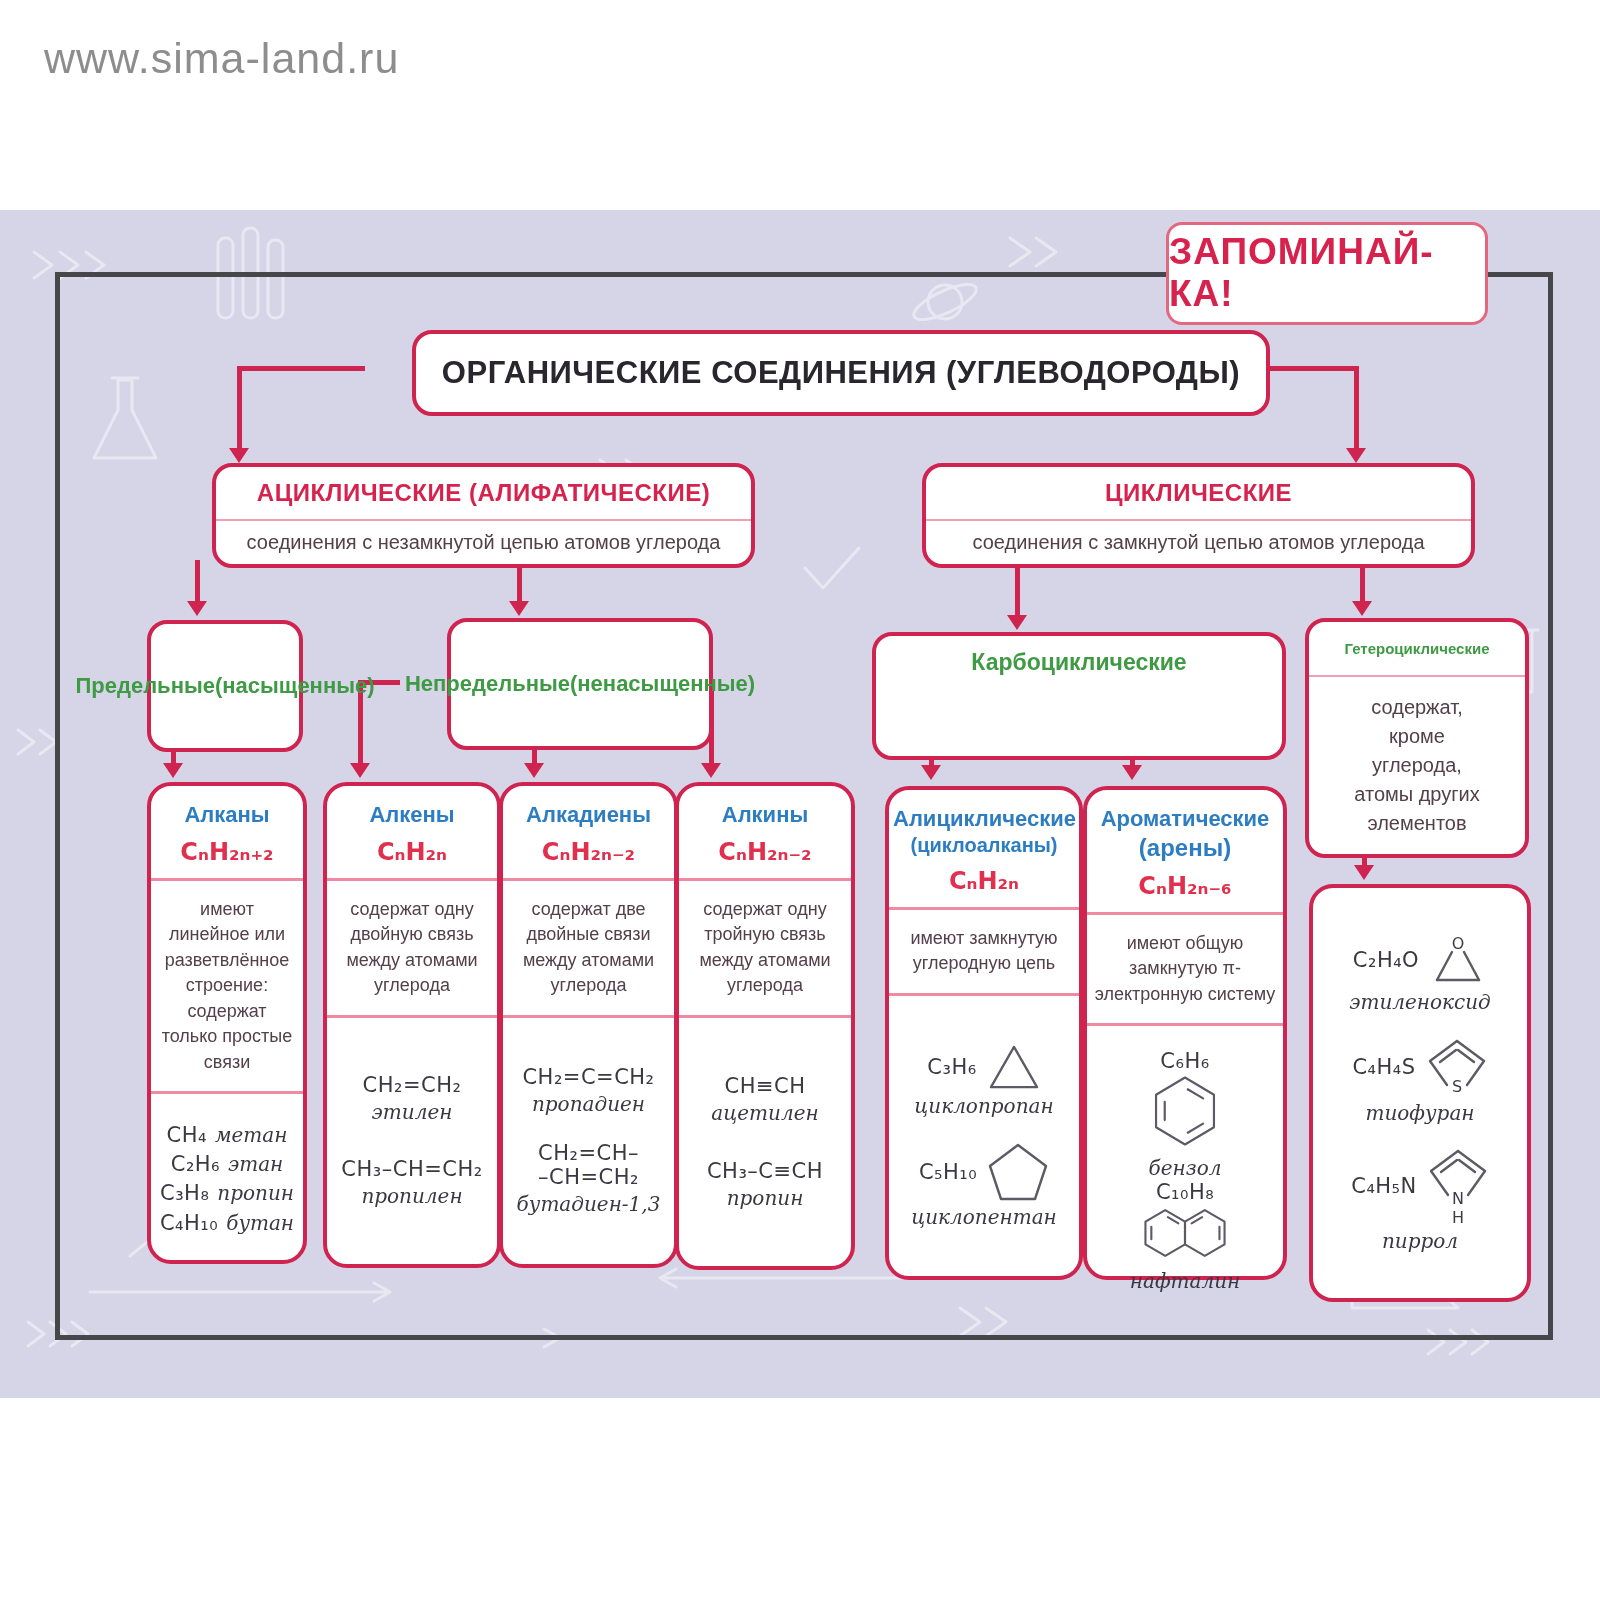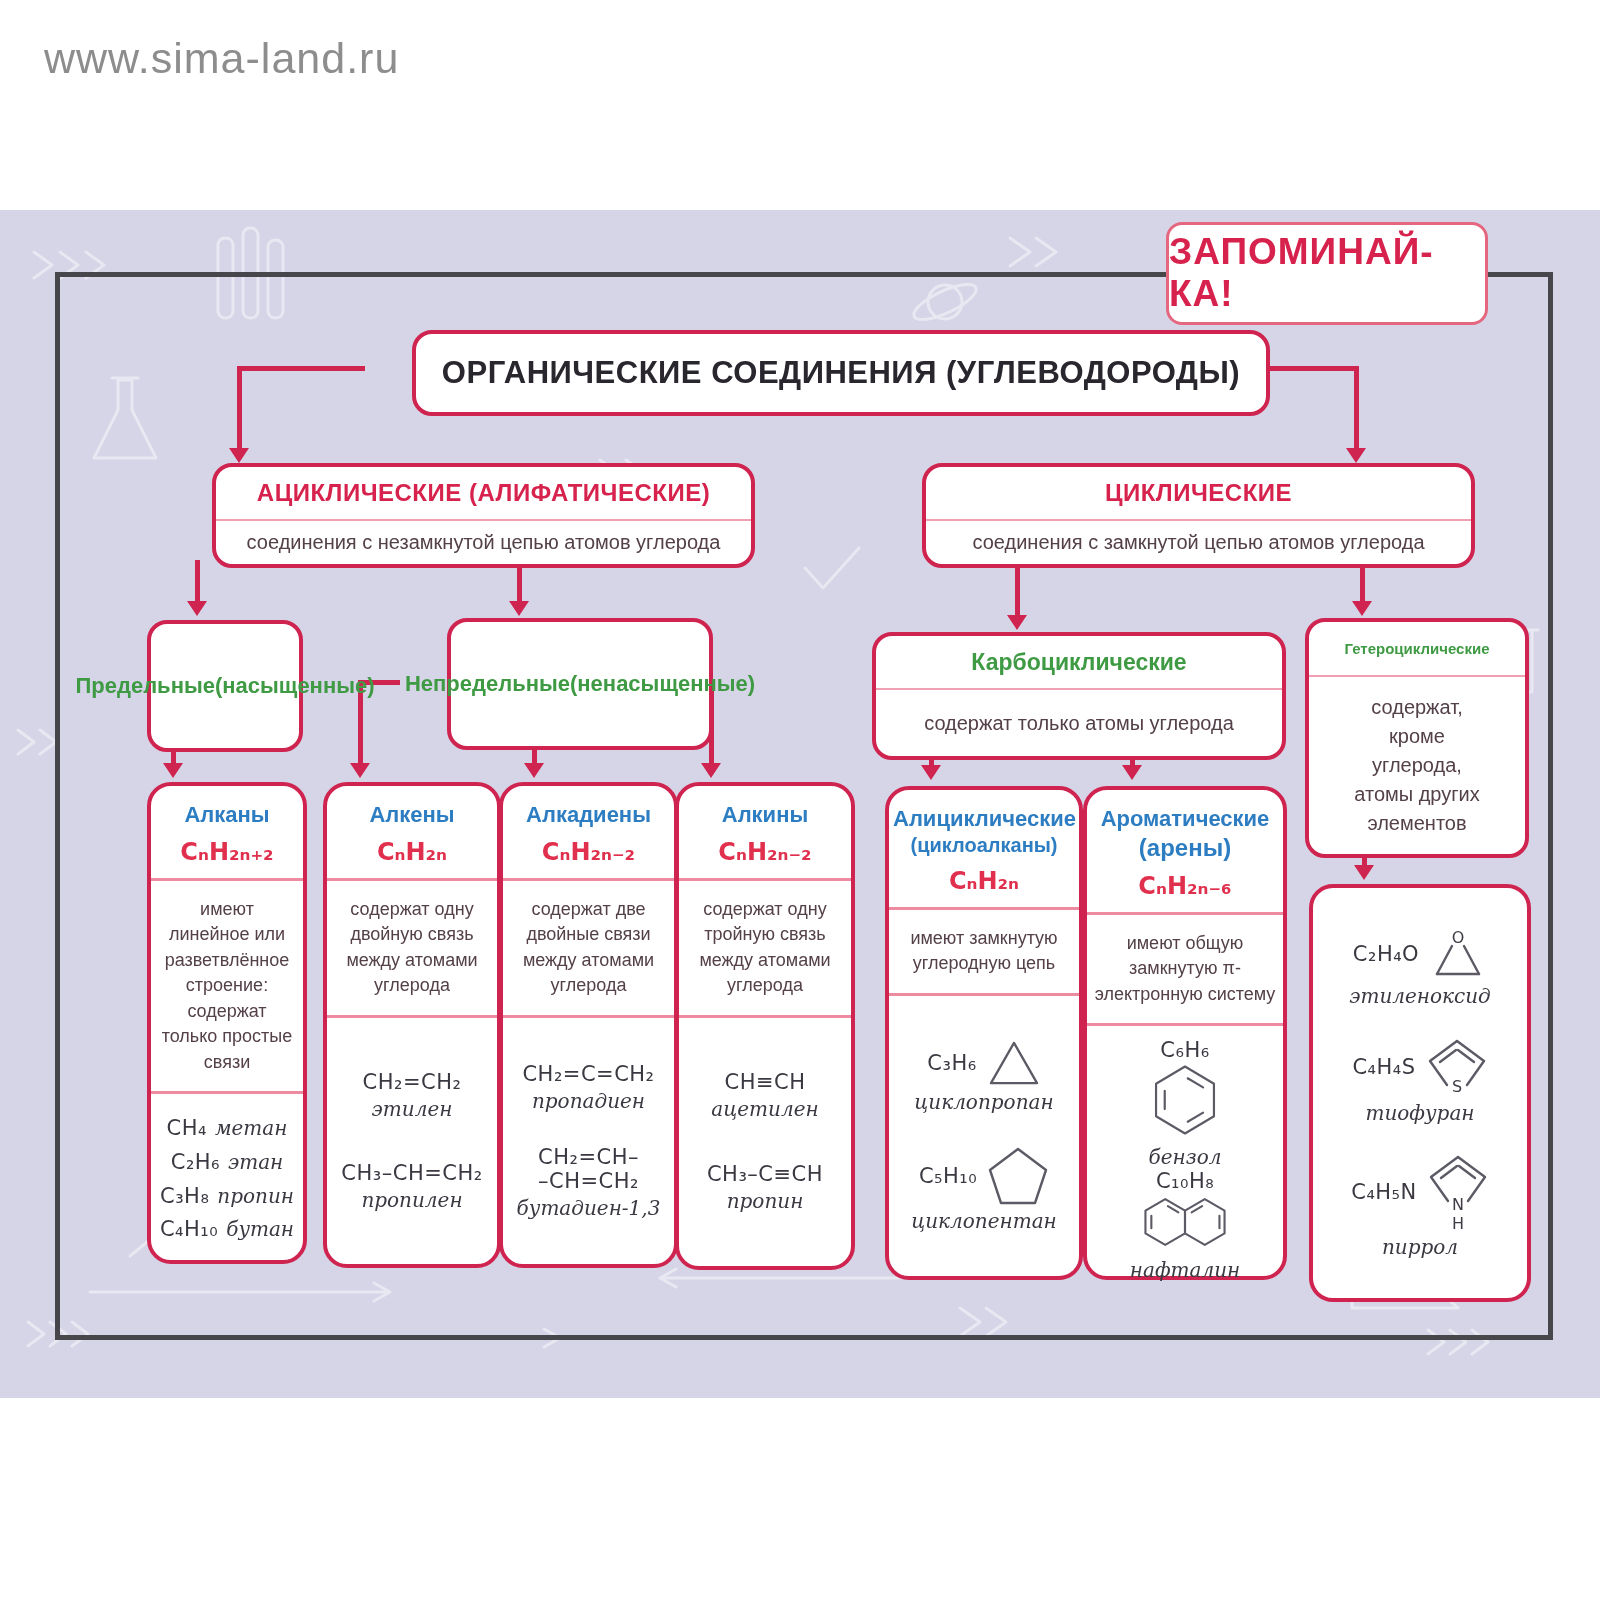--- a/index.html
+++ b/index.html
@@ -34,21 +34,21 @@
        border-right:10px solid transparent;border-top:15px solid #cf2450;z-index:1;}
 
   .col{display:flex;flex-direction:column;border-radius:24px;}
   .col-head{padding:15px 4px 12px;text-align:center;}
   .col-name{color:#2d7dc2;font-weight:bold;font-size:22px;line-height:1.25;}
   .col-formula{color:#e0304d;font-weight:bold;font-size:24px;margin-top:9px;
                font-family:"DejaVu Sans",sans-serif;}
   .col-desc{border-top:3px solid #ef8ba0;padding:16px 7px;text-align:center;
             font-size:18px;line-height:1.42;color:#544049;}
   .col-ex{border-top:3px solid #ef8ba0;flex:1;display:flex;flex-direction:column;
-          justify-content:space-evenly;align-items:center;padding:12px 4px;}
+          justify-content:space-evenly;align-items:center;padding:23px 4px;}
   .col-ex.no-border{border-top:none;}
   .ex-inline{display:flex;gap:8px;align-items:baseline;}
   .ex-block{text-align:center;}
   .ex-row{display:flex;align-items:center;justify-content:center;gap:10px;}
   .ex-formula{font-size:21px;font-weight:500;color:#3c3842;letter-spacing:.5px;
               font-family:"DejaVu Sans",sans-serif;}
   .ex-name{font-style:italic;font-size:20px;color:#3c3842;margin-top:3px;
            font-family:"DejaVu Serif",serif;}
   .struct{stroke:#5d5965;stroke-width:2.4;fill:none;stroke-linejoin:round;stroke-linecap:round;}
   .atom{fill:#3f3b45;font-family:"DejaVu Sans",sans-serif;font-size:16px;font-weight:500;}
@@ -126,21 +126,20 @@
   <div class="node group" style="left:100px;top:620px;width:148px;height:124px">
     <div>Предельные</div>
     <div>(насыщенные)</div>
   </div>
   <div class="node group" style="left:400px;top:618px;width:258px;height:124px">
     <div>Непредельные</div>
     <div>(ненасыщенные)</div>
   </div>
   <div class="node branch" style="left:825px;top:632px;width:406px;height:120px">
     <div class="group-title">Карбоциклические</div>
-    <div class="branch-sub">содержат только атомы углерода</div>
   </div>
   <div class="node branch" style="left:1258px;top:618px;width:216px;height:232px">
     <div class="group-title" style="height:53px;font-size:15px">Гетероциклические</div>
     <div class="branch-sub" style="padding:8px 34px">содержат, кроме углерода, атомы других элементов</div>
   </div>
 
   <div class="vline" style="left:171px;top:744px;height:22px"></div>
   <div class="arr" style="left:163px;top:763px"></div>
   <div class="hline" style="left:358px;top:680px;width:42px"></div>
   <div class="vline" style="left:358px;top:680px;height:86px"></div>

